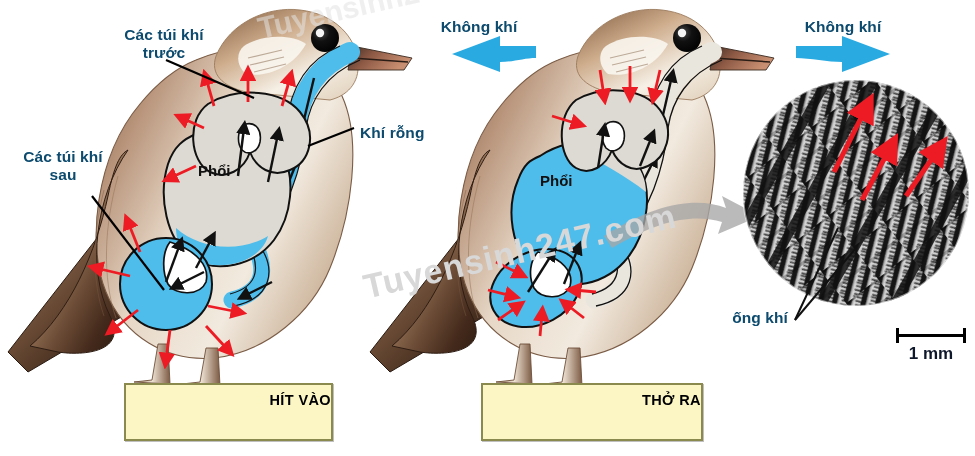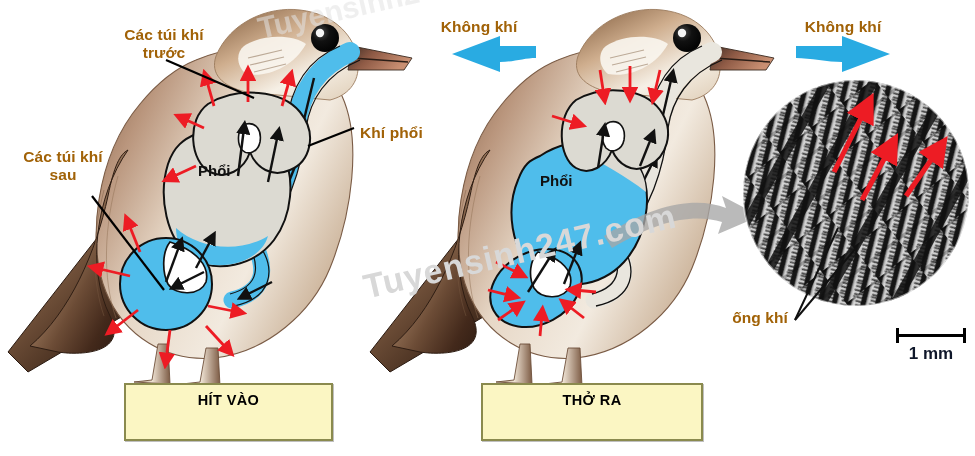--- a/index.html
+++ b/index.html
@@ -3,30 +3,30 @@
 <meta charset="utf-8">
 <style>
   html,body{margin:0;padding:0;background:#ffffff;}
   body{width:975px;height:456px;overflow:hidden;
        font-family:"Liberation Sans",sans-serif;}
   #stage{position:relative;width:975px;height:456px;background:#fff;}
 
   .abs{position:absolute;}
 
   
-  .lbl{position:absolute;color:#a16207;font-weight:700;line-height:1.15;
+  .lbl{position:absolute;color:#0c4a6e;font-weight:700;line-height:1.15;
        text-align:center;white-space:pre-line;letter-spacing:.1px;}
   .lbl-16{font-size:15.5px;}
   .lbl-organ{position:absolute;font-size:15px;font-weight:700;color:#111;}
 
   
   .caption{position:absolute;background:#fbf6c3;border:2px solid #8a8a4e;
            box-sizing:border-box;text-align:center;color:#000;
            box-shadow:1px 1px 0 rgba(0,0,0,.25);}
-  .caption .t1{font-size:14.5px;font-weight:700;letter-spacing:.4px;margin-top:7px;}
+  .caption .t1{font-size:14.5px;font-weight:700;letter-spacing:.4px;margin-top:7px;text-align:right;}
   .caption .t2{font-size:14.5px;font-weight:700;margin-top:2px;}
 
   
   .wmark{position:absolute;color:#d8d8d8;font-weight:700;
          font-size:34px;letter-spacing:1px;transform:rotate(-13deg);
          white-space:nowrap;}
   .wmark2{position:absolute;color:#e3e3e3;font-weight:700;font-size:30px;
           transform:rotate(-13deg);white-space:nowrap;}
 
   
@@ -312,21 +312,21 @@
 
   <div class="wmark" style="left:360px;top:232px;">Tuyensinh247.com</div>
   <div class="wmark2" style="left:255px;top:-18px;opacity:.55;">Tuyensinh247.com</div>
 
   <div class="lbl lbl-16" style="left:104px;top:26px;width:120px;">Các túi khí
 trước</div>
 
   <div class="lbl lbl-16" style="left:8px;top:148px;width:110px;">Các túi khí
 sau</div>
 
-  <div class="lbl lbl-16" style="left:360px;top:124px;width:90px;text-align:left;">Khí phổi</div>
+  <div class="lbl lbl-16" style="left:360px;top:124px;width:90px;text-align:left;">Khí rỗng</div>
 
   <div class="lbl-organ" style="left:198px;top:162px;">Phổi</div>
 
   <div class="lbl-organ" style="left:540px;top:172px;">Phổi</div>
 
   <div class="lbl lbl-16" style="left:718px;top:309px;width:70px;text-align:right;">ống khí</div>
 
   <div class="lbl lbl-16" style="left:424px;top:18px;width:110px;">Không khí</div>
 
   <div class="lbl lbl-16" style="left:788px;top:18px;width:110px;">Không khí</div>

